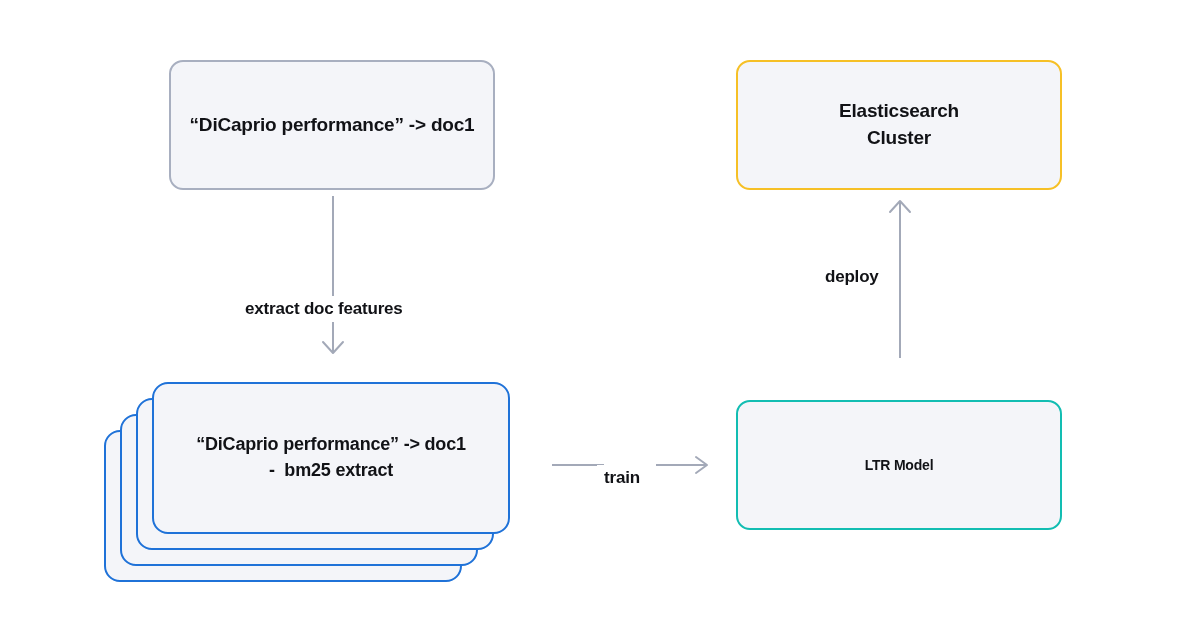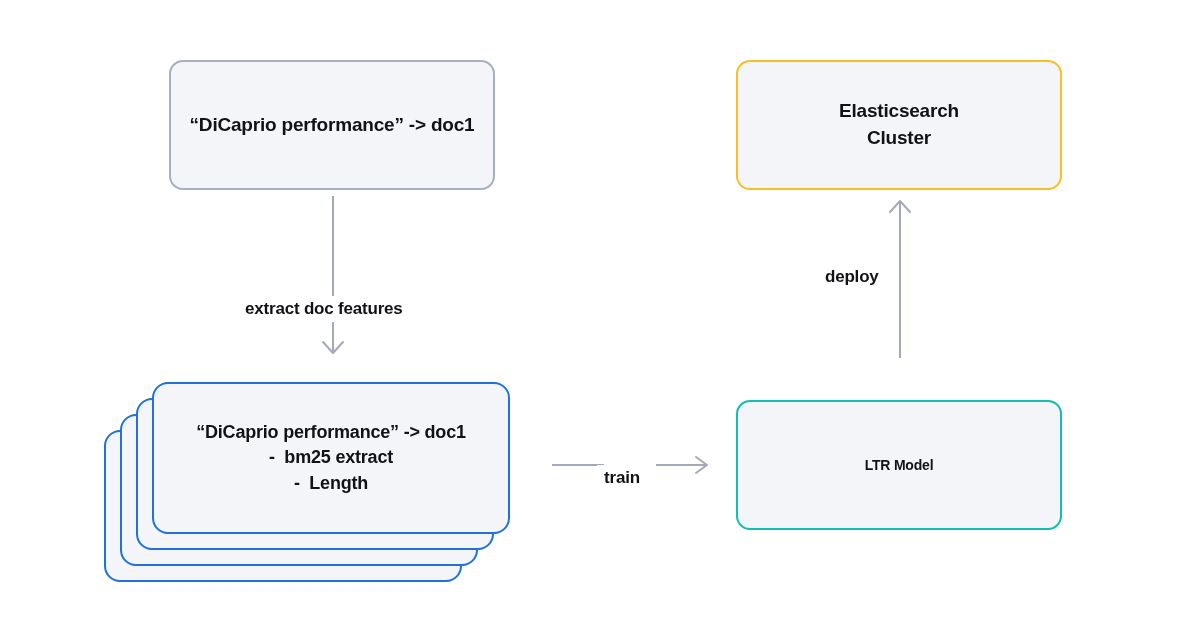--- a/index.html
+++ b/index.html
@@ -168,21 +168,20 @@
   </div>
 
   <div id="card-stack">
     <div class="stack-card back3"></div>
     <div class="stack-card back2"></div>
     <div class="stack-card back1"></div>
     <div class="stack-card front">
       <div id="card-lines">
         <div class="line">“DiCaprio performance” -&gt; doc1</div>
         <div class="line">-  bm25 extract</div>
-        <div class="line">-  Length</div>
       </div>
     </div>
   </div>
 
   <svg class="arrow-svg" id="arrow-extract" width="4" height="162" viewBox="0 0 4 162">
     <path class="arrow-line" d="M2 0 L2 156"></path>
     <path class="arrow-head" d="M-8 146 L2 157 L12 146"></path>
   </svg>
   <div class="edge-label" id="label-extract">extract doc features</div>
 

